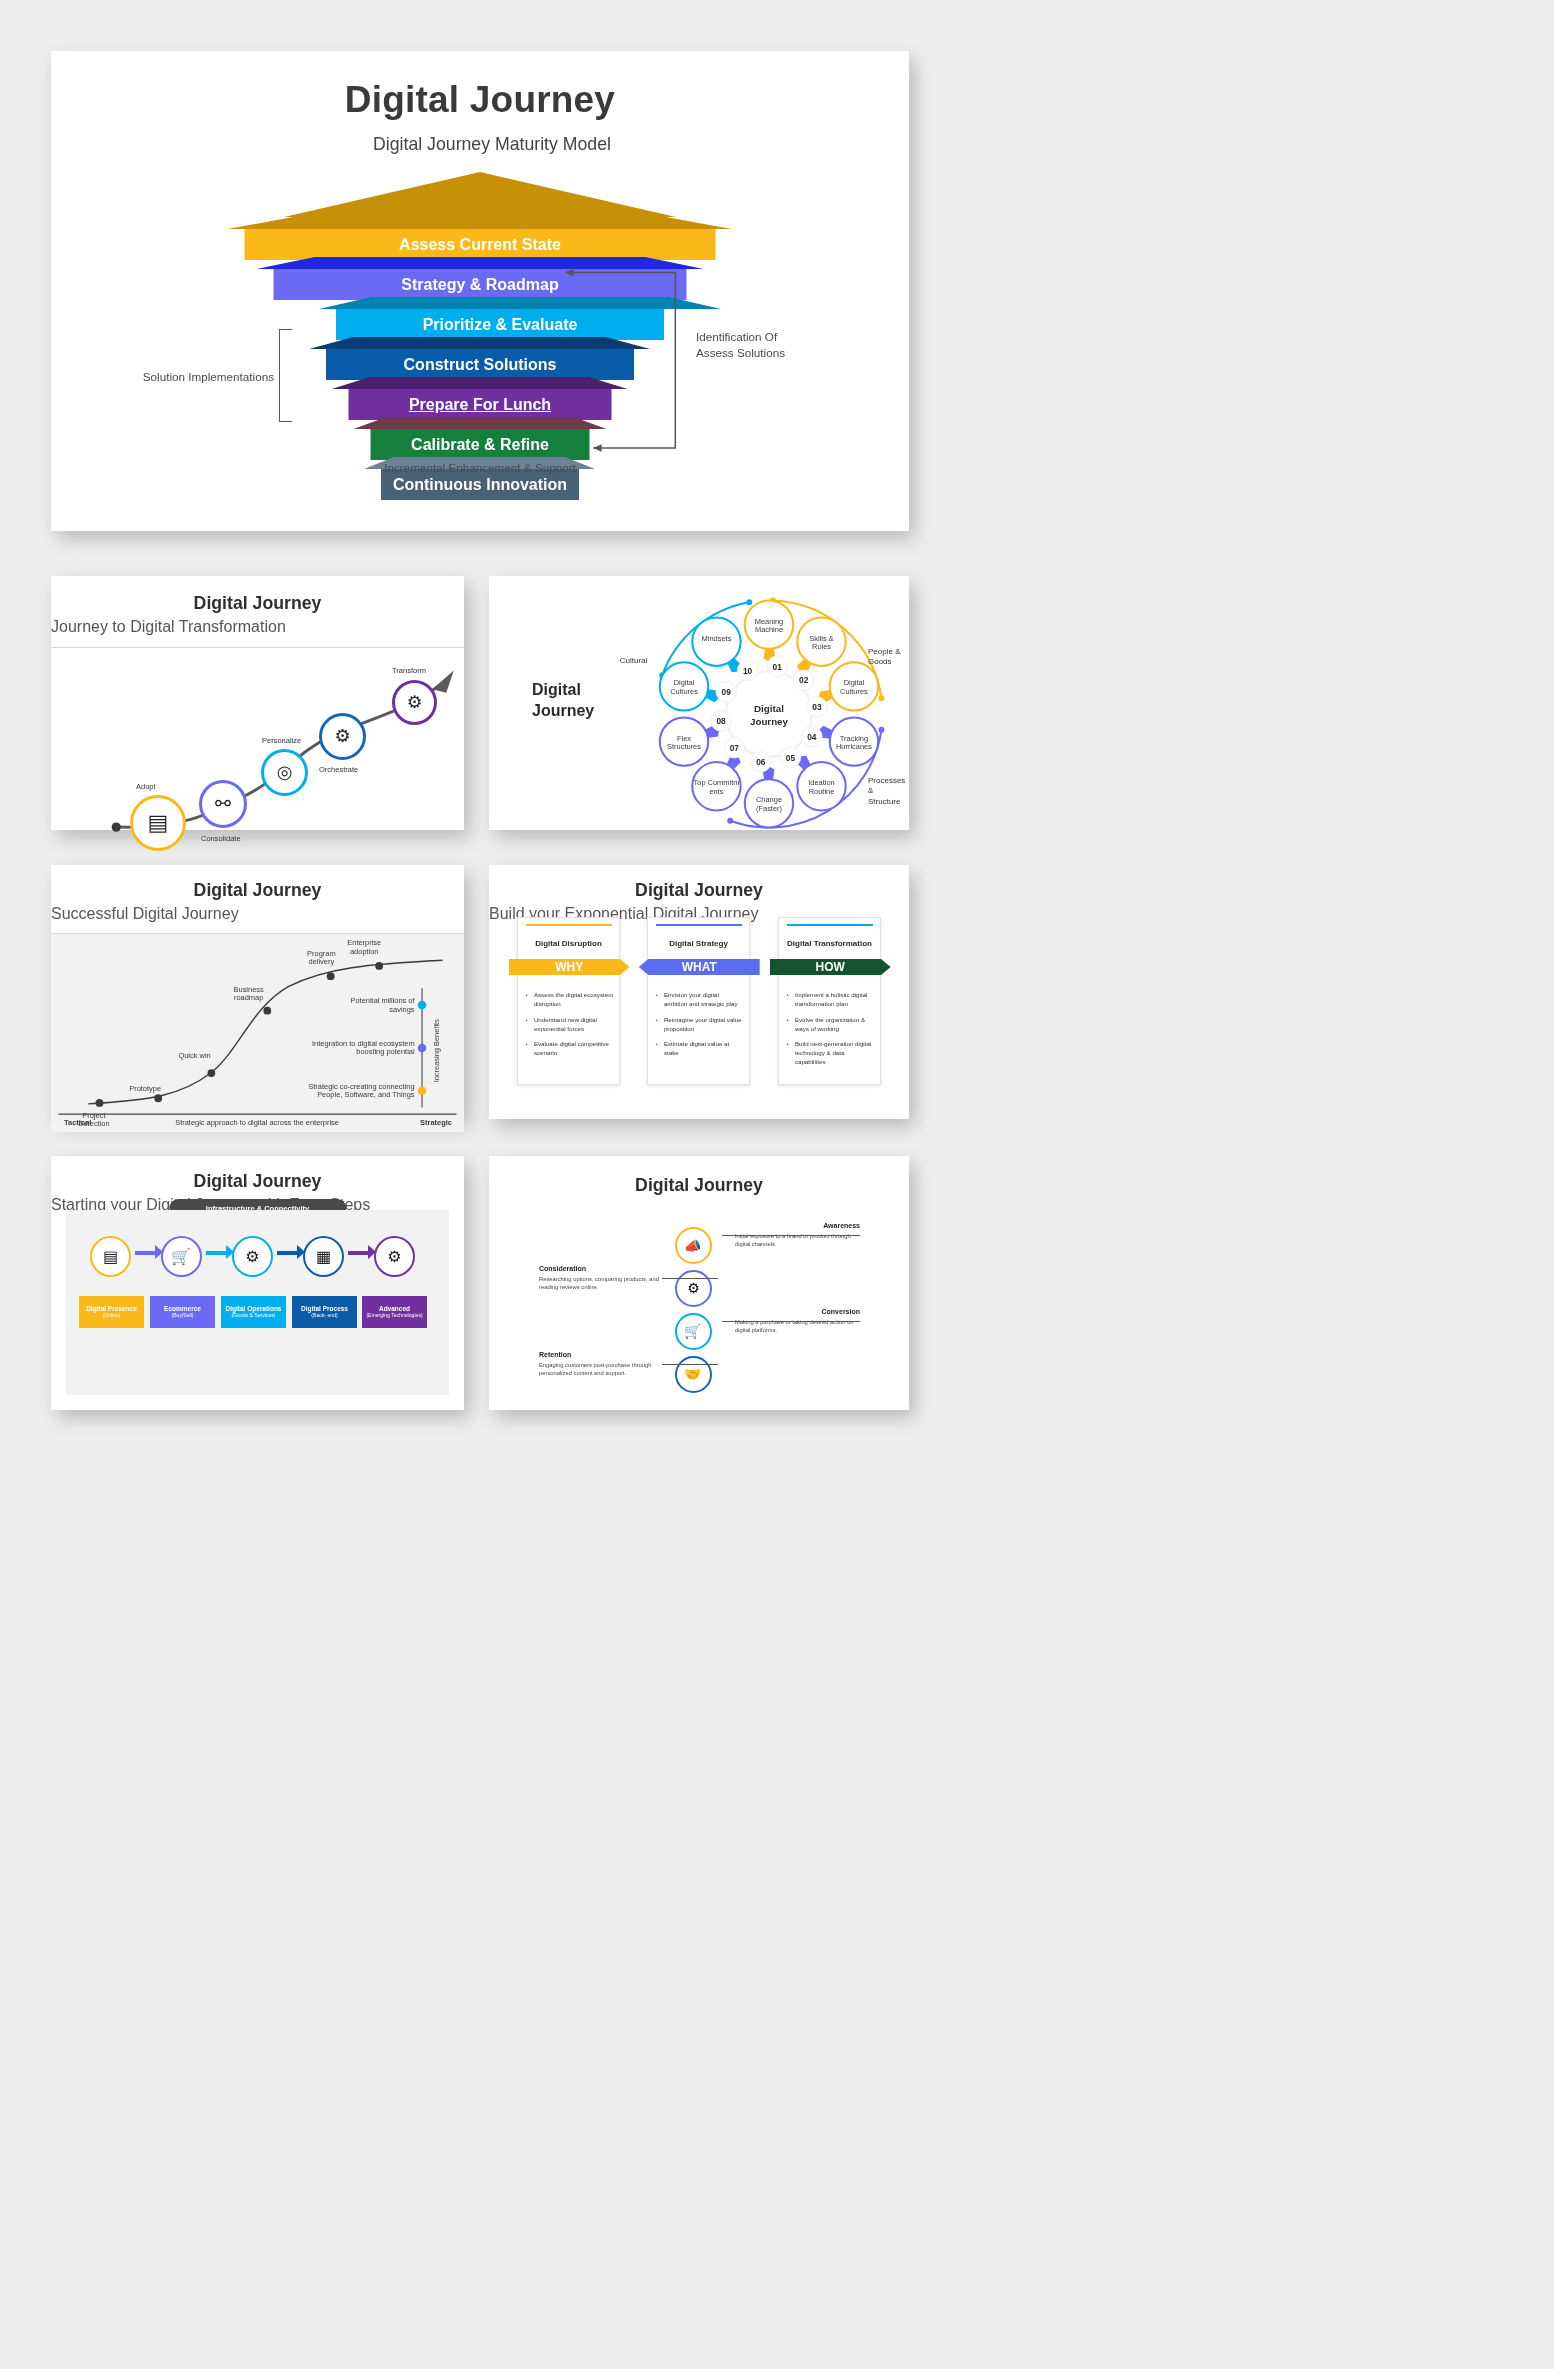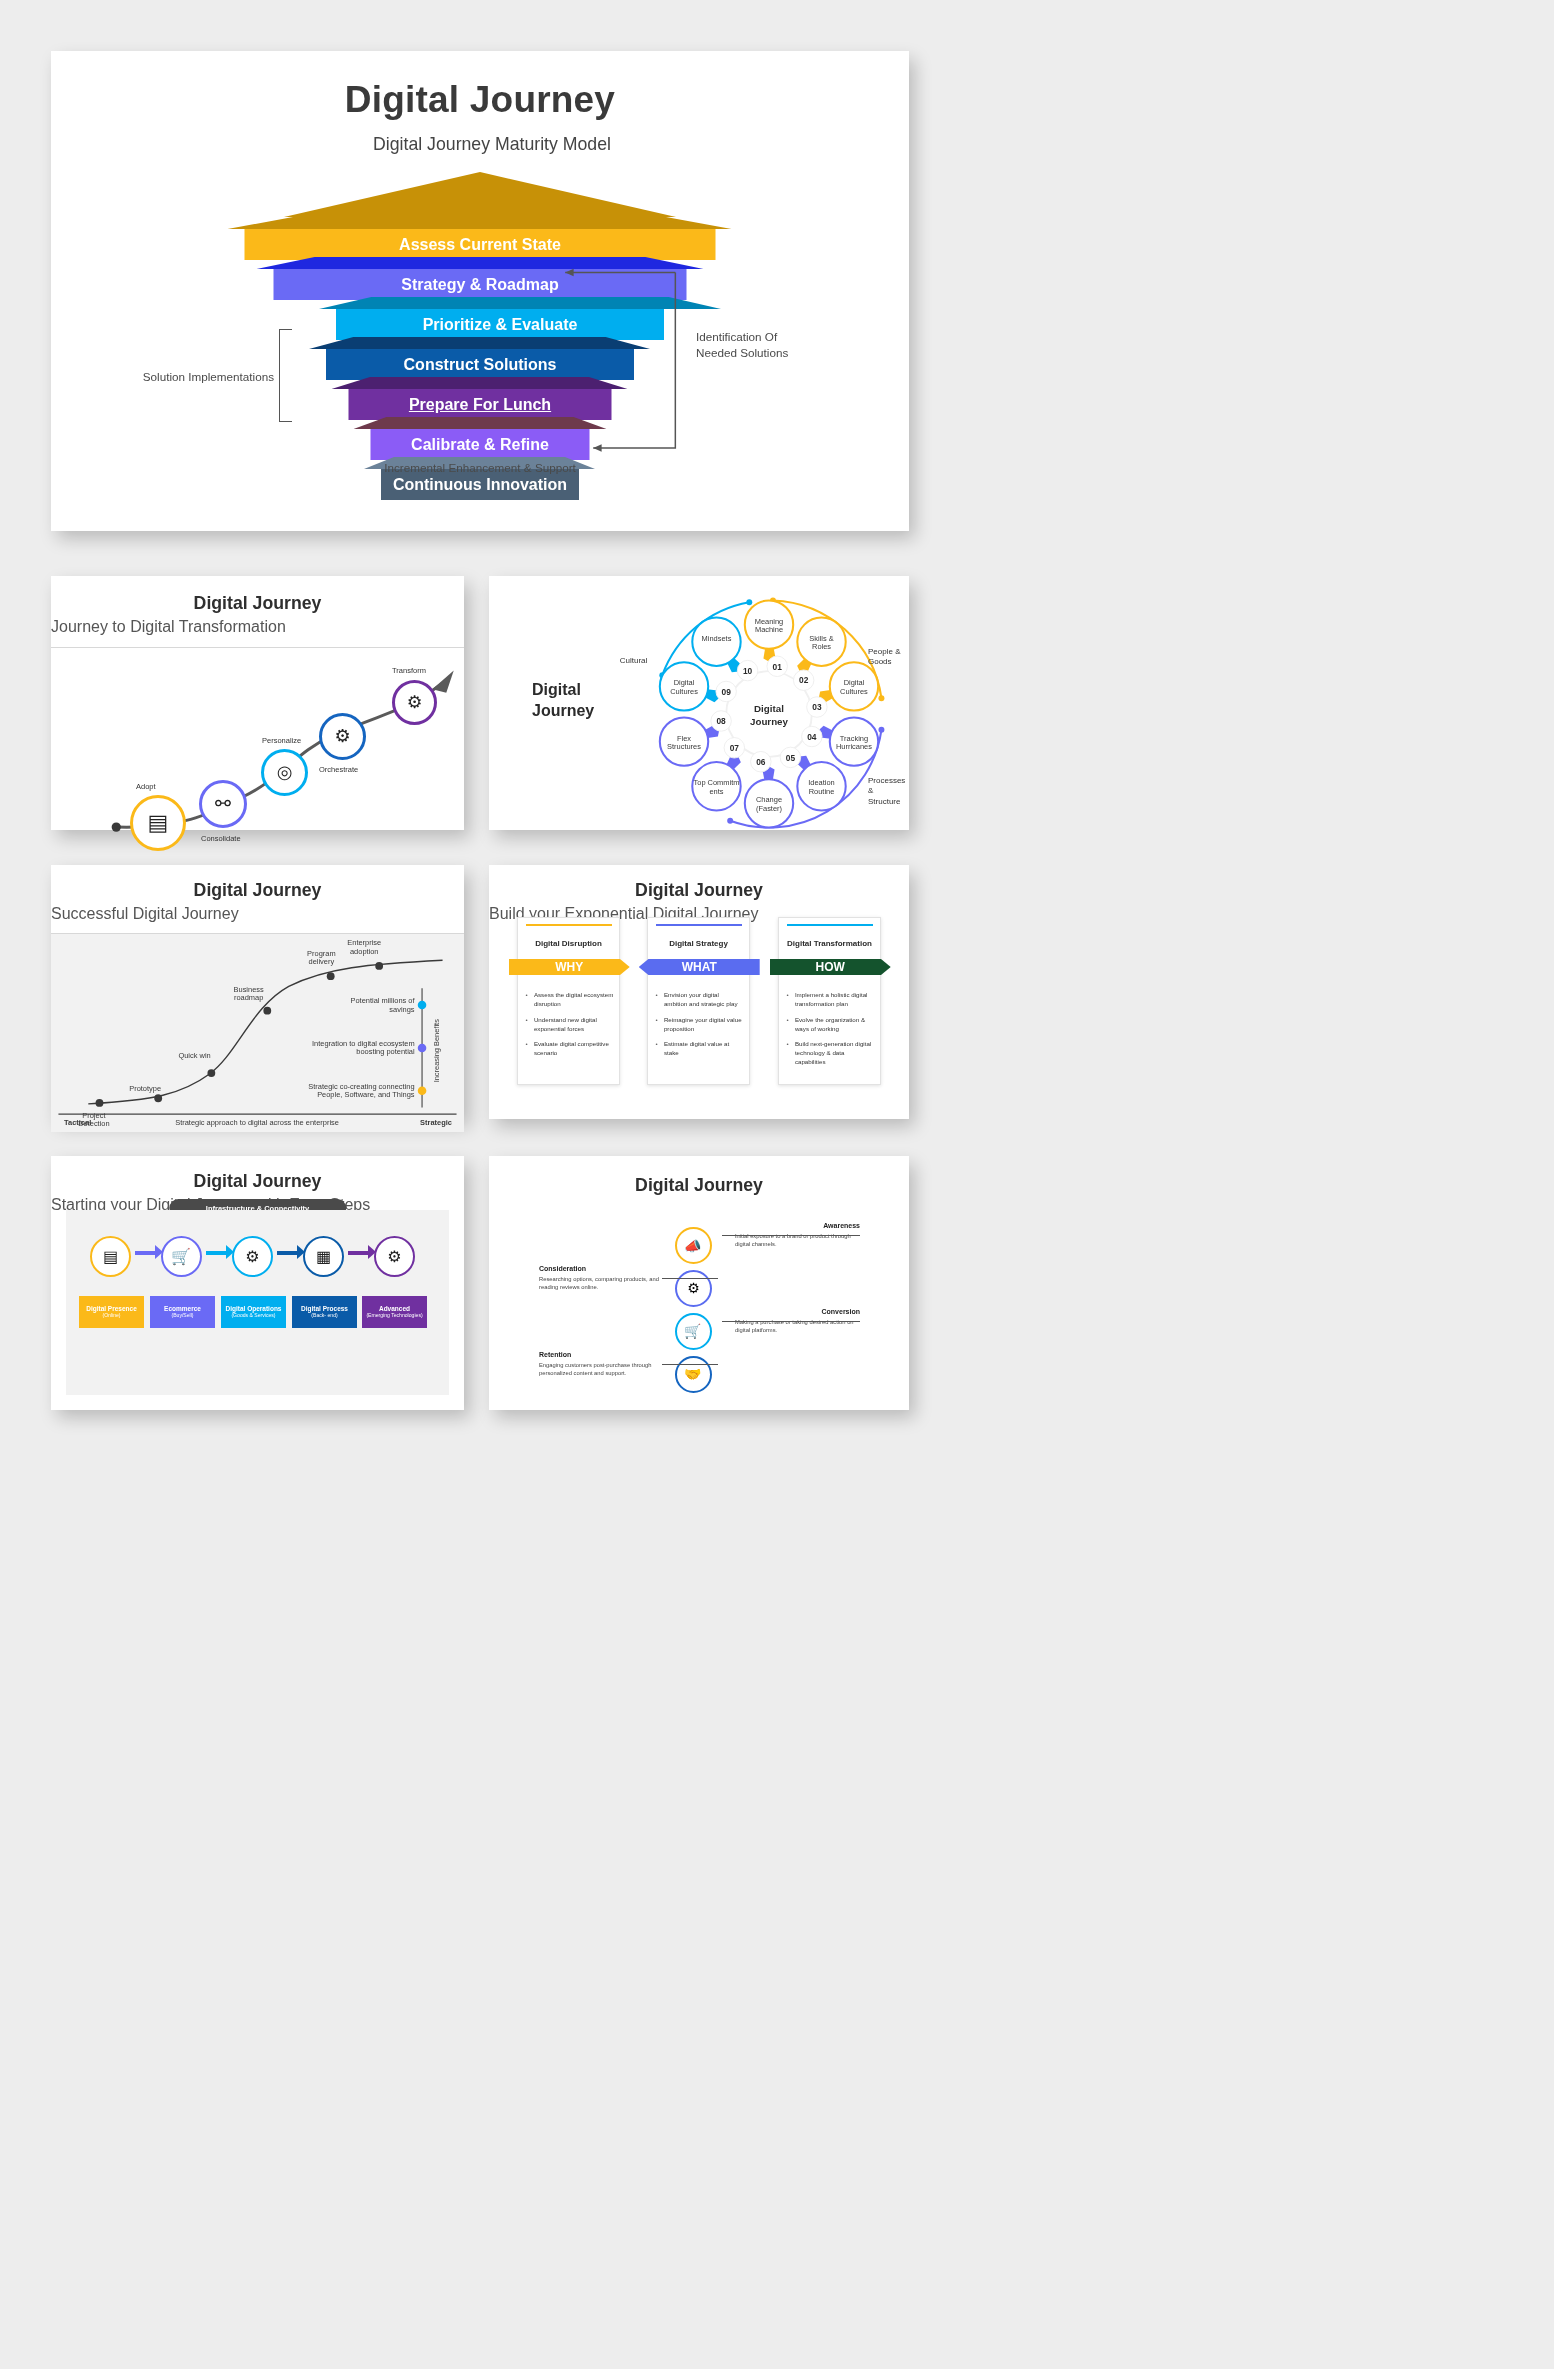--- a/index.html
+++ b/index.html
@@ -125,40 +125,40 @@
         <div class="fl" style="top: 165px; width: 308px;">
           <div class="top3d" style="background: rgb(10, 62, 115); width: 341px; margin-left: -17px;"></div>
           <div class="face" style="background: rgb(10, 91, 168);">Construct Solutions</div>
         </div>
         <div class="fl" style="top: 205px; width: 263px;">
           <div class="top3d" style="background: rgb(76, 32, 112); width: 296px; margin-left: -17px;"></div>
           <div class="face" style="background: rgb(112, 48, 160); text-decoration: underline;">Prepare For Lunch</div>
         </div>
         <div class="fl" style="top: 245px; width: 219px;">
           <div class="top3d" style="background: rgb(110, 58, 76); width: 253px; margin-left: -17px;"></div>
-          <div class="face" style="background: #8b5cf6;">Calibrate &amp; Refine</div>
+          <div class="face" style="background: #15803d;">Calibrate &amp; Refine</div>
         </div>
         <div class="fl" style="top: 285px; width: 198px;">
           <div class="top3d" style="background: rgb(107, 130, 153); width: 231px; margin-left: -17px;"></div>
           <div class="face" style="background: rgb(74, 96, 117);">Continuous Innovation</div>
         </div>
       </div>
 
     <div class="bracket" style="left:228px; top:157px; width:13px; height:93px;"></div>
     <div class="s1-left-label" style="left:65px; top:198px; width:158px;">Solution Implementations</div>
 
     <svg style="position:absolute; left:503px; top:93px;" width="140" height="196" viewBox="0 0 150 210">
       <path d="M 130 8 L 12 8" stroke="#555" stroke-width="1.6" fill="none"></path>
       <polygon points="12,8 21,4 21,12" fill="#555"></polygon>
       <path d="M 130 8 L 130 196 L 42 196" stroke="#555" stroke-width="1.6" fill="none"></path>
       <polygon points="42,196 51,192 51,200" fill="#555"></polygon>
     </svg>
     <div class="s1-right-label" style="left:645px; top:157px; width:158px;">
       <div>Identification  Of</div>
-      <div>Needed Solutions</div>
+      <div>Assess Solutions</div>
     </div>
 
     <div class="s1-bottom-label" style="top:289px;">Incremental  Enhancement  &amp; Support</div>
   </div>
 </div>
 
 <div class="slide" id="slide2">
   <div style="padding-top:17px;">
     <div class="s-title">Digital Journey</div>
     <div class="s-sub">Journey to Digital Transformation</div>

